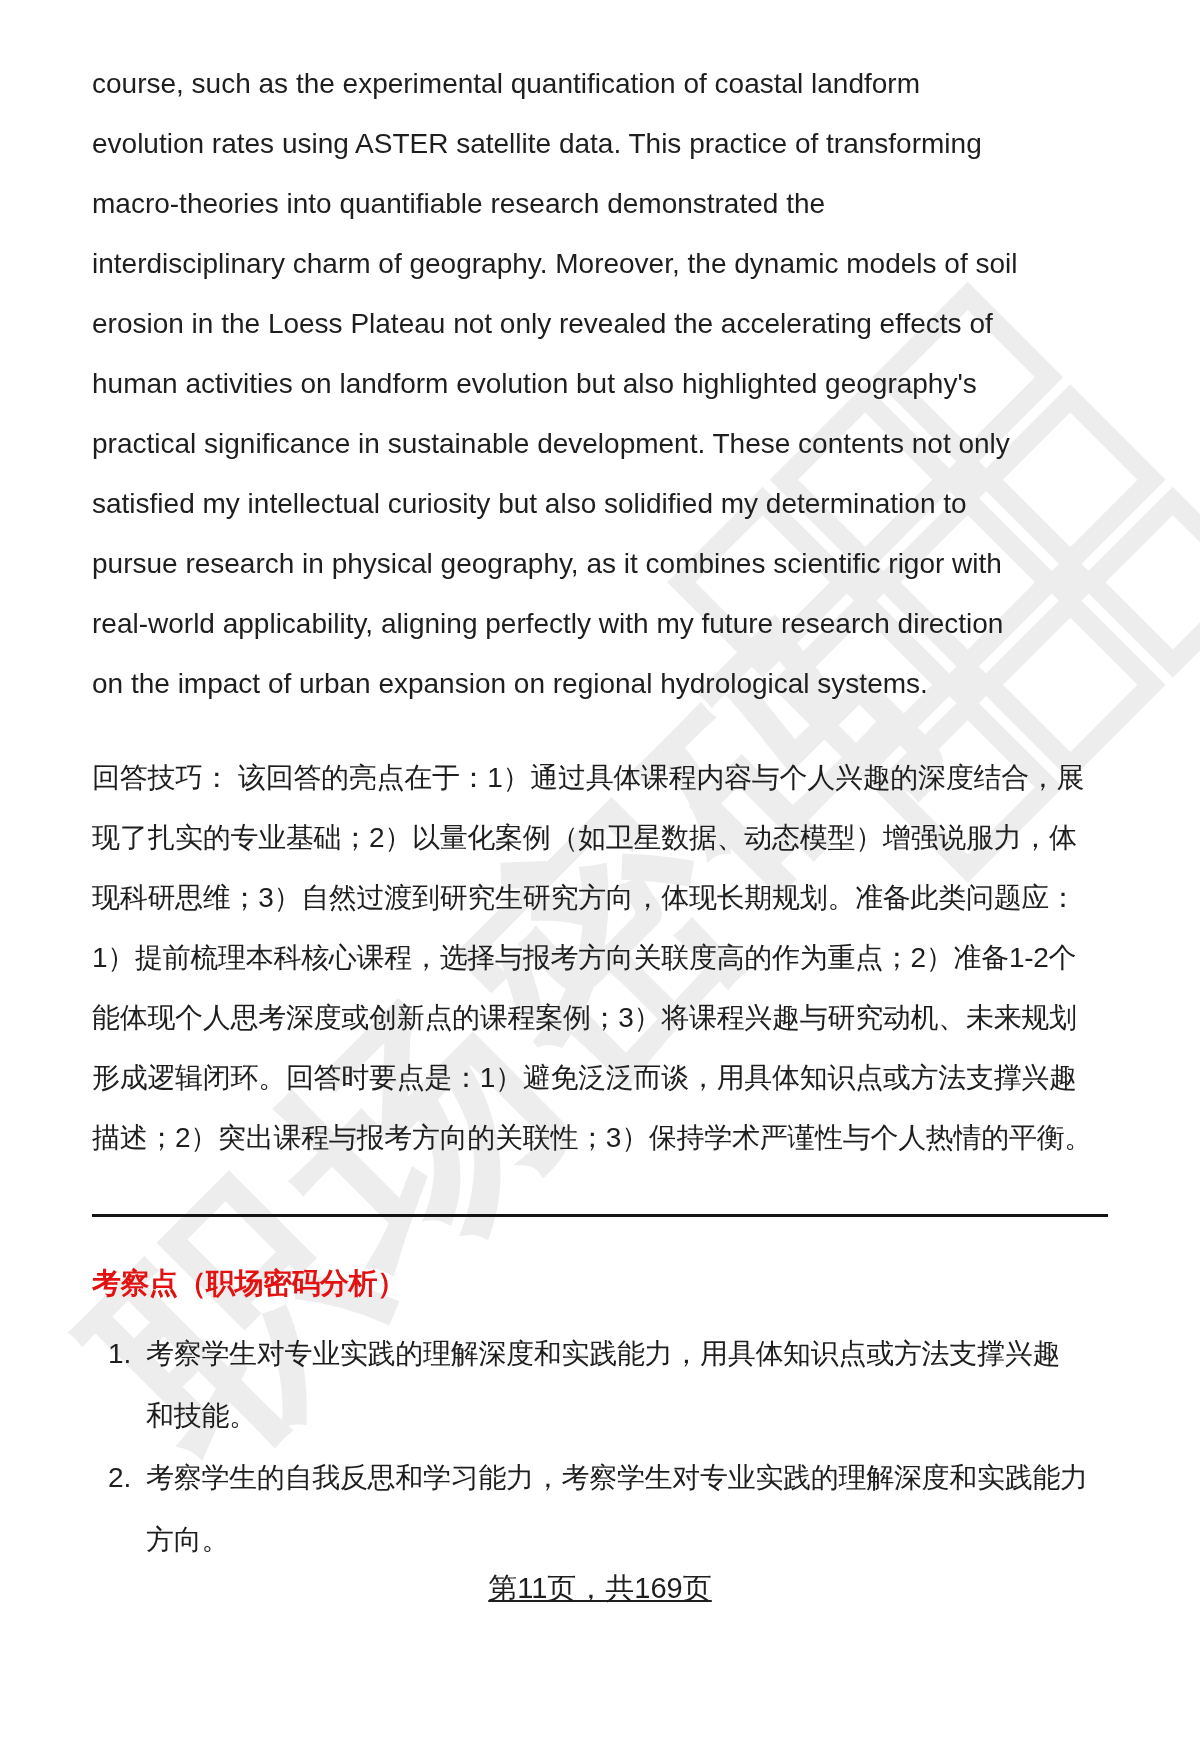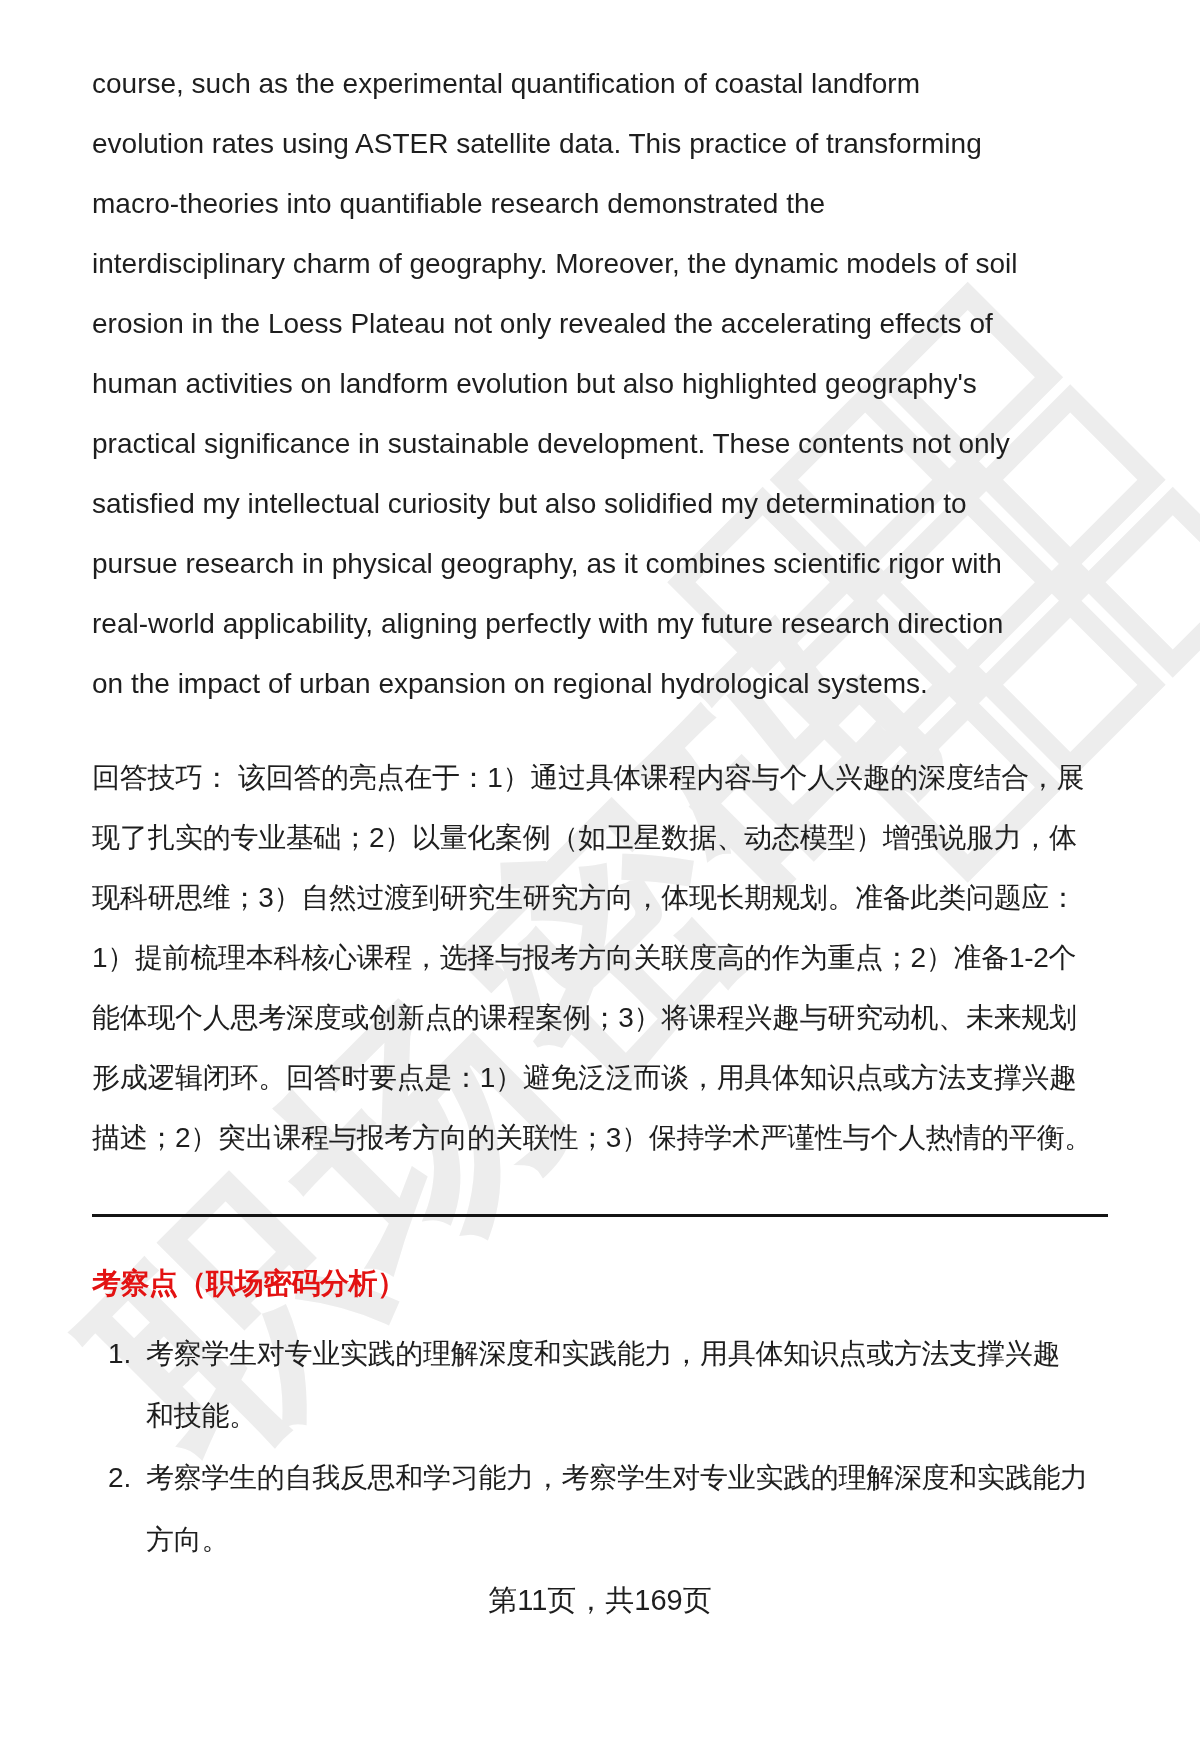--- a/index.html
+++ b/index.html
@@ -75,25 +75,25 @@
     flex: 0 0 auto;
     width: 38px;
     margin-left: 16px;
   }
   .point .ptext {
     flex: 1 1 auto;
     white-space: pre-line;
     letter-spacing: -0.3px;
   }
   .footer {
-    margin-top: 12px;
     text-align: center;
     font-size: 29px;
     line-height: 34px;
     color: var(--body-text);
+    text-decoration: underline;
   }
 </style>
 </head>
 <body>
 
 <svg class="watermark" width="1200" height="1755" viewBox="0 0 1200 1755" aria-hidden="true">
   <g transform="rotate(-45 600 950)">
     <text x="-45" y="1035" font-size="250" font-weight="bold" letter-spacing="12" fill="#ededed">职场密码</text>
     <g fill="none" stroke-width="20" stroke="#ededed">
       <rect x="917.5" y="747.5" width="115" height="115"></rect>

